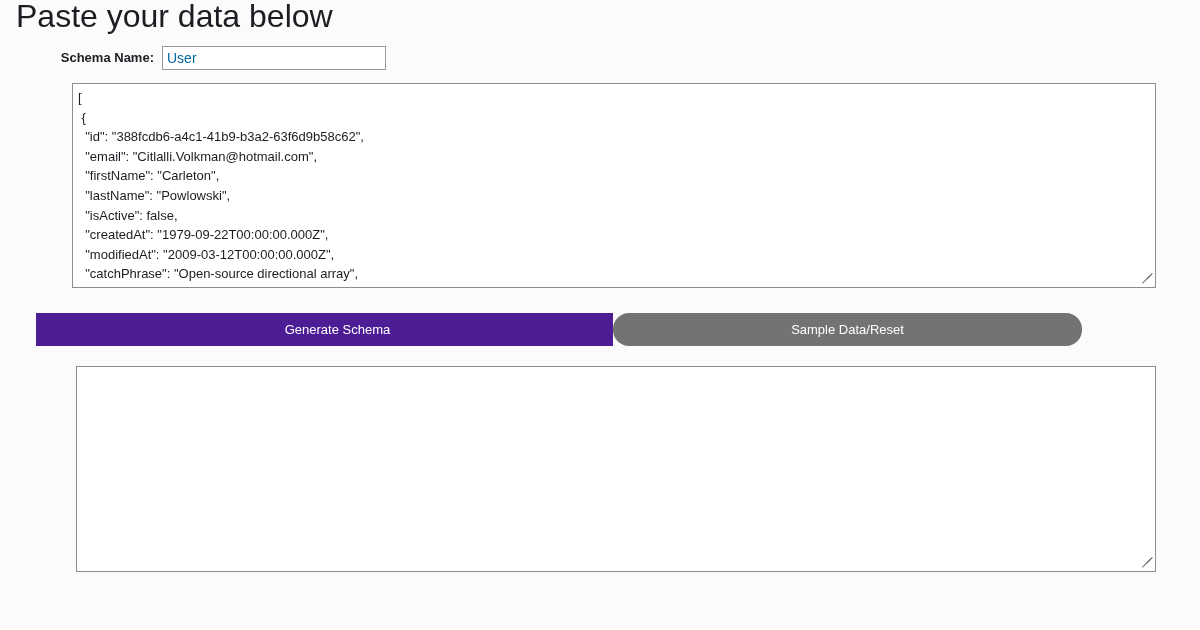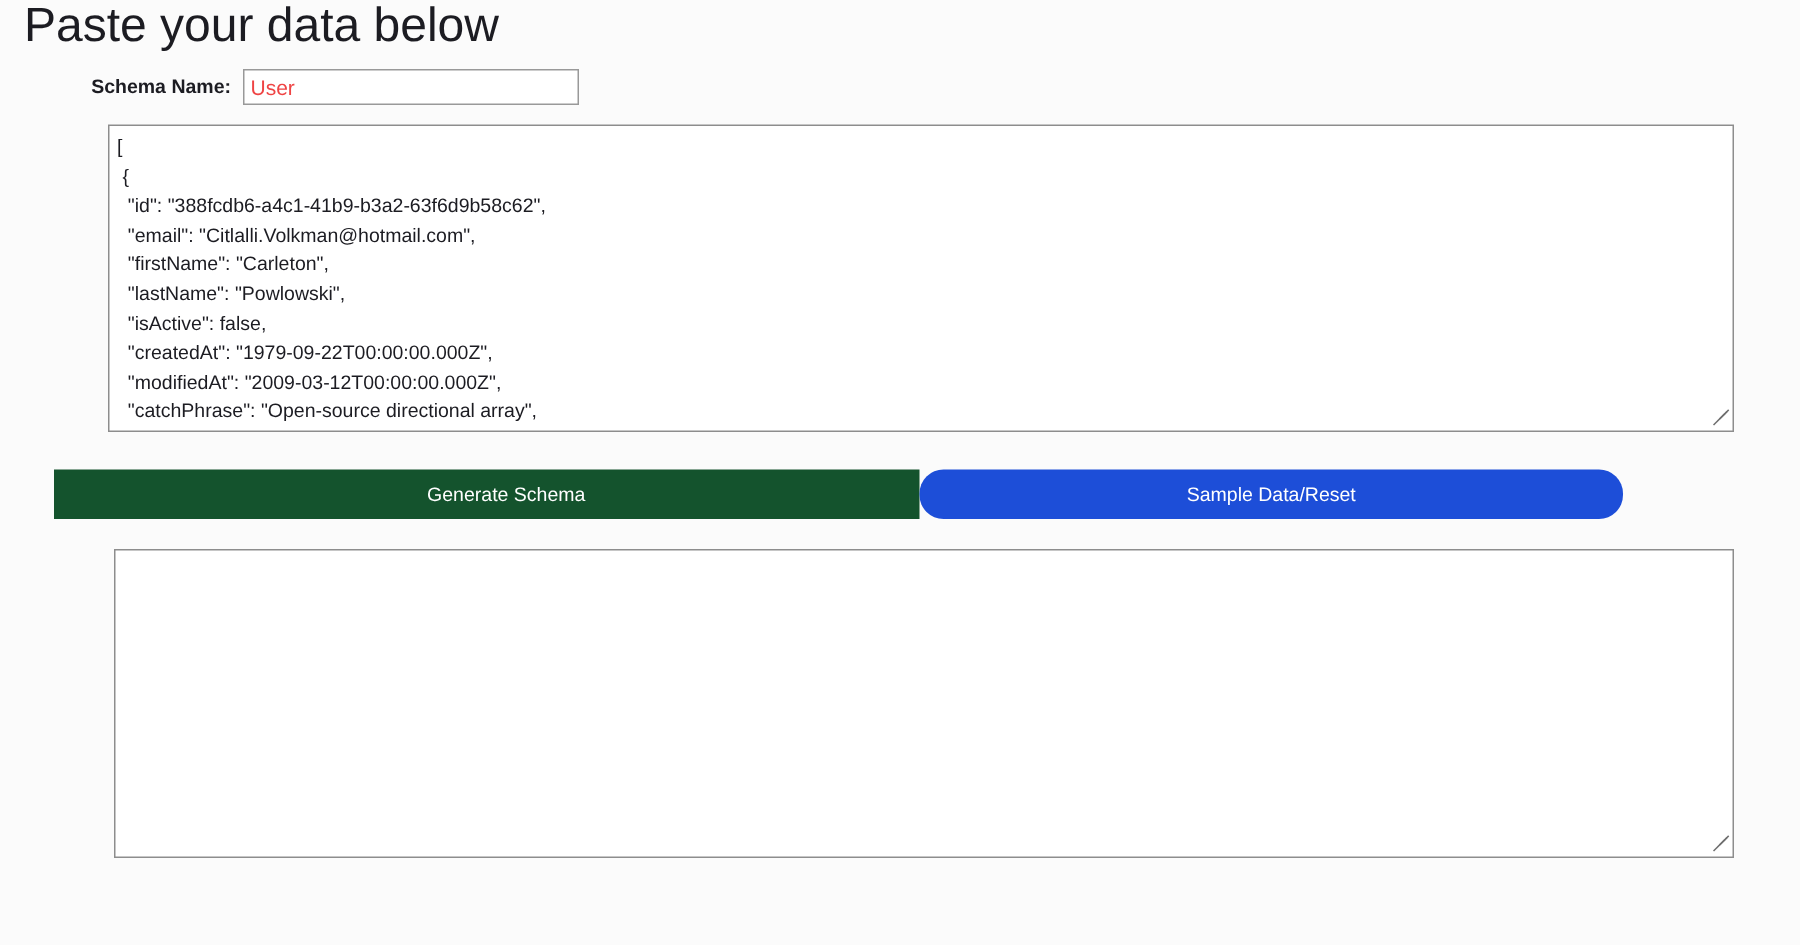--- a/index.html
+++ b/index.html
@@ -59,21 +59,21 @@
   .schema-input {
     width: 224px;
     height: 24px;
     box-sizing: border-box;
     border: 1px solid #999999;
     background: #ffffff;
     padding: 2px 4px;
     font-family: "Liberation Sans", sans-serif;
     font-size: 14px;
     line-height: 18px;
-    color: #ef4444;
+    color: #0369a1;
     outline: none;
     border-radius: 0;
   }
 
   
   .ta-wrap {
     position: absolute;
     box-sizing: border-box;
     background: #ffffff;
     border: 1px solid #8d8d8d;
@@ -139,26 +139,26 @@
     font-family: "Liberation Sans", sans-serif;
     font-size: 13px;
     line-height: 33px;
     color: #ffffff;
     text-align: center;
     cursor: pointer;
     white-space: nowrap;
   }
   .btn-generate {
     width: 577px;
-    background: #14532d;
+    background: #4c1d95;
     padding-left: 26px;
   }
   .btn-sample {
     width: 469px;
-    background: #1d4ed8;
+    background: #737373;
     border-radius: 16px;
   }
 </style>
 </head>
 <body>
 
 <div class="page">
 
   <h1 class="page-title">Paste your data below</h1>
 

